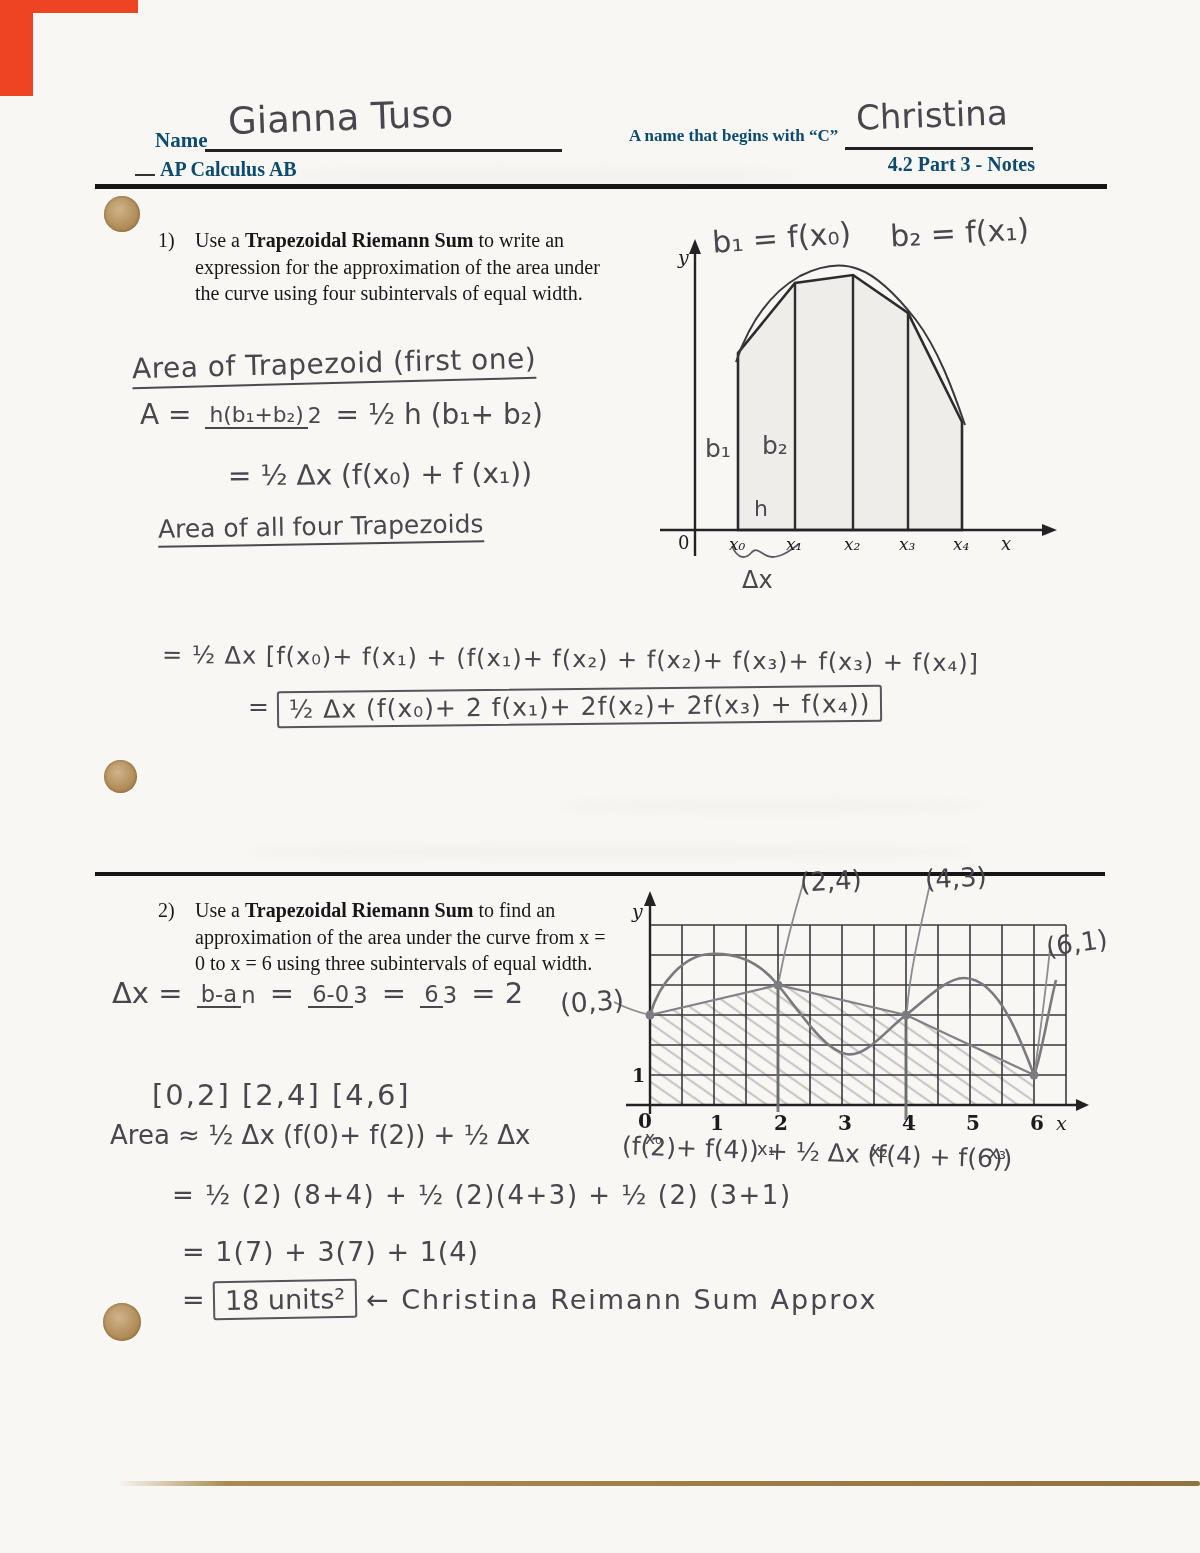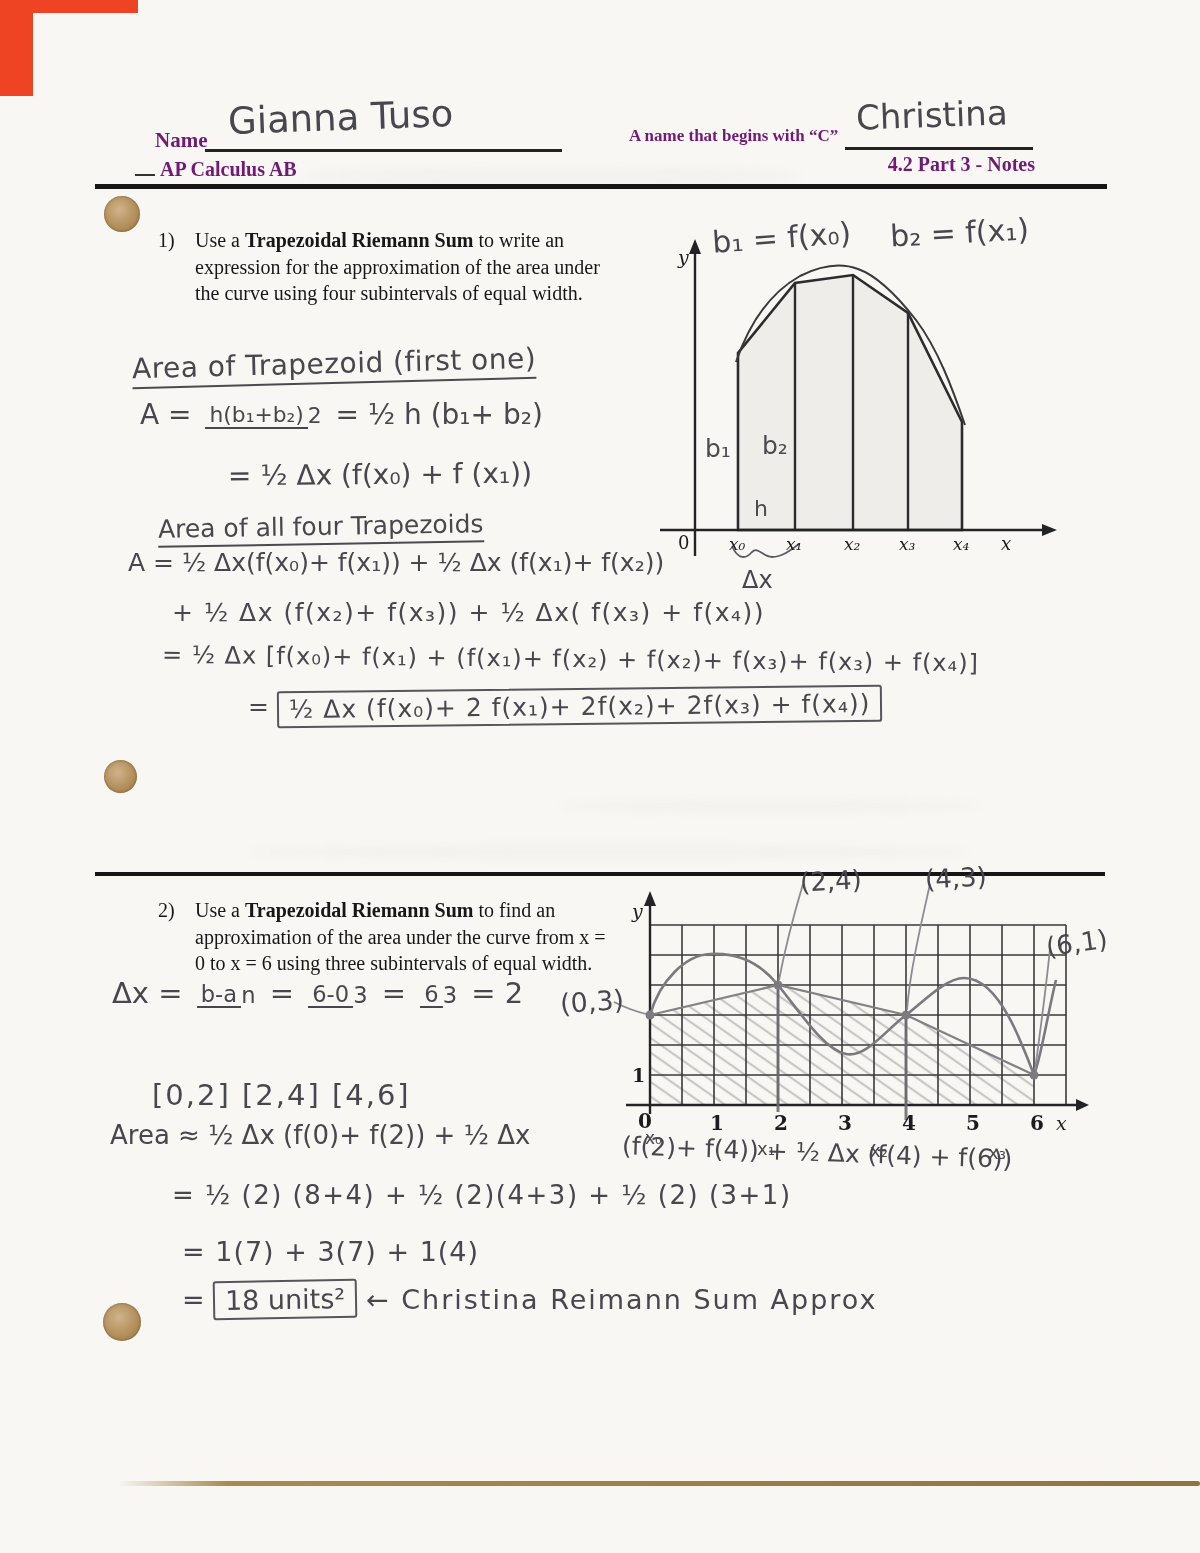--- a/index.html
+++ b/index.html
@@ -1,19 +1,19 @@
 <!DOCTYPE html>
 <html><head>
 <meta charset="utf-8">
 <style>
   html,body{margin:0;padding:0;background:#e9e7e2;}
   .page{position:relative;width:1200px;height:1553px;background:#f8f7f3;overflow:hidden;
         font-family:"Liberation Serif",serif;}
   .abs{position:absolute;}
-  .print{color:#701a75;}
+  .print{color:#0c4a6e;}
   .hw{font-family:"DejaVu Sans",sans-serif;color:#47474d;white-space:nowrap;}
   .hwline{position:absolute;white-space:nowrap;}
   .hwu{border-bottom:2.5px solid #4a4a50;padding-bottom:2px;}
   .hwbox{display:inline-block;border:2.5px solid #55555b;border-radius:3px;padding:2px 10px;}
   .frac{display:inline-flex;flex-direction:row;align-items:center;vertical-align:middle;
         line-height:1.08;margin:0 5px;font-size:0.78em;}
   .frac .num{border-bottom:2px solid #47474d;padding:0 4px;}
   .prob{position:absolute;font-size:20px;line-height:1.33;color:#17171a;}
   .prob .pnum{position:absolute;left:0;top:0;}
   .prob .ptxt{display:block;padding-left:37px;}
@@ -104,24 +104,22 @@
         <span class="num">h(b₁+b₂)</span>
         <span>2</span>
       </span>
     <span>= ½ h (b₁+ b₂)</span>
   </div>
 
   <div class="hwline hw" style="left:228px;top:458px;font-size:28px;transform:rotate(-.5deg);">= ½ Δx (f(x₀) + f (x₁))</div>
 
   <div class="hwline hw hwu" style="left:158px;top:512px;font-size:25px;transform:rotate(-1deg);">Area of all four Trapezoids</div>
 
-  <div class="hwline hw" style="left:128px;top:548px;font-size:25px;">A = ½ Δx(f(x₀)+ f(x₁)) + ½ Δx (f(x₁)+ f(x₂))</div>
   <div class="hwline hw" style="left:742px;top:566px;font-size:24px;">Δx</div>
 
-  <div class="hwline hw" style="left:172px;top:598px;font-size:25px;letter-spacing:1.5px;">+ ½ Δx (f(x₂)+  f(x₃))  + ½ Δx( f(x₃) + f(x₄))</div>
 
   <div class="hwline hw" style="left:162px;top:645px;font-size:24px;letter-spacing:1px;transform:rotate(.6deg);">= ½ Δx [f(x₀)+ f(x₁) + (f(x₁)+ f(x₂) + f(x₂)+ f(x₃)+ f(x₃) + f(x₄)]</div>
 
   <div class="hwline hw" style="left:248px;top:688px;font-size:25px;">
     <span>=</span>
     <span class="hwbox" style="letter-spacing:1px;transform:rotate(-.6deg);">½ Δx (f(x₀)+ 2 f(x₁)+ 2f(x₂)+ 2f(x₃) + f(x₄))</span>
   </div>
 
   <div class="rule" style="left:95px;top:872px;width:1010px;height:3.5px;"></div>
 

